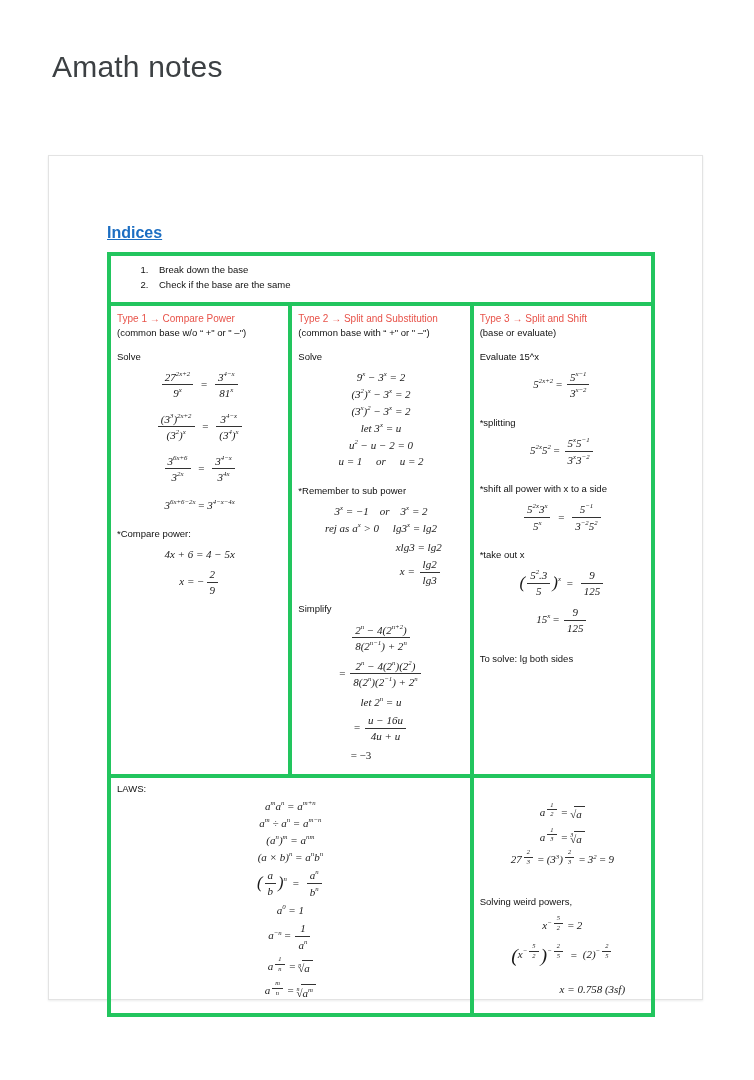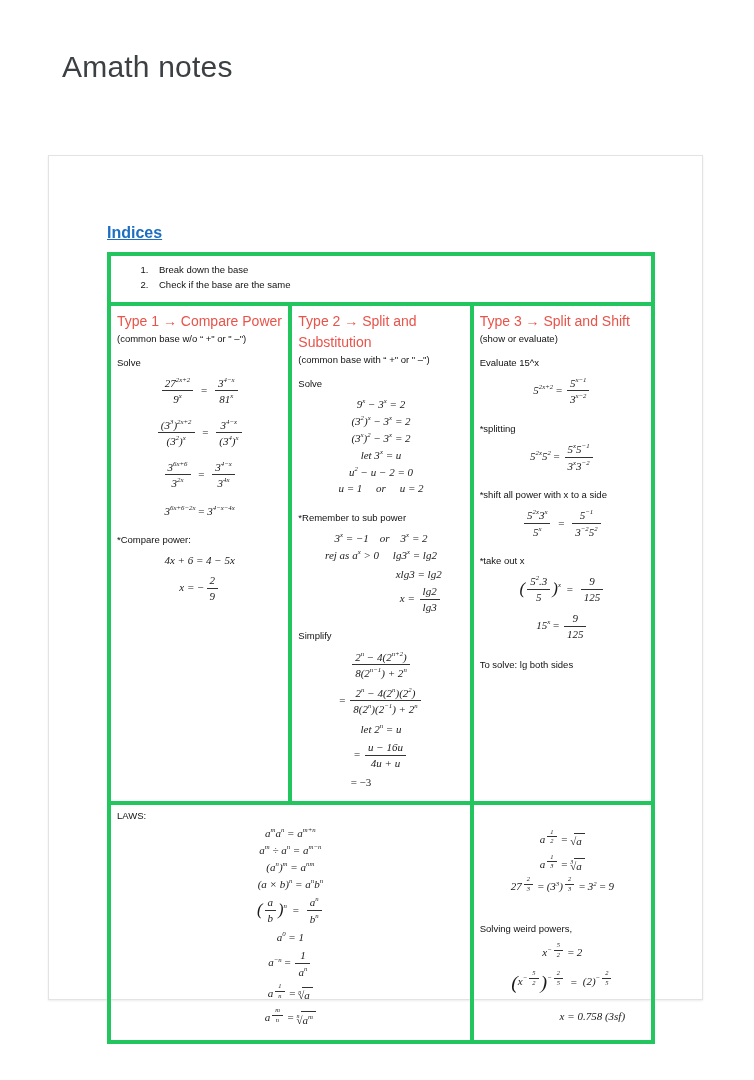--- a/index.html
+++ b/index.html
@@ -9,21 +9,21 @@
   }
   body {
     width: 754px;
     height: 1080px;
     font-family: "Liberation Sans", sans-serif;
     overflow: hidden;
     position: relative;
   }
   .doc-title {
     position: absolute;
-    left: 62px;
+    left: 52px;
     top: 50px;
     font-size: 30px;
     font-weight: 400;
     color: #3c4043;
     letter-spacing: 0.2px;
   }
   .page-card {
     position: absolute;
     left: 48px;
     top: 155px;
@@ -60,21 +60,21 @@
   .steps-list {
     margin: 2px 0 4px 0;
     padding-left: 34px;
     font-size: 9.5px;
     color: #111;
     line-height: 1.55;
   }
   .steps-list li { padding-left: 8px; }
   .type-head {
     color: #e8534a;
-    font-size: 14px;
+    font-size: 10px;
     line-height: 1.5;
   }
   .type-sub {
     color: #111;
     font-size: 9.5px;
     line-height: 1.5;
   }
   .plain {
     color: #111;
     font-size: 9.5px;
@@ -221,21 +221,21 @@
             <span class="math-line" style="margin-top:4px">
               <span class="rm">=</span>
               <span class="frac"><span class="num">u − 16u</span><span class="den">4u + u</span></span>
             </span>
             <span class="math-line" style="margin-top:4px; margin-left:-40px"><span class="rm">= −3</span></span>
           </div>
         </td>
 
         <td style="width:183px">
           <div class="type-head">Type 3 → Split and Shift</div>
-          <div class="type-sub">(show or evaluate)</div>
+          <div class="type-sub">(base or evaluate)</div>
 
           <div class="plain">Evaluate 15^x</div>
 
           <div class="math">
             <span class="math-line">
               5<sup>2x+2</sup> <span class="rm">=</span>
               <span class="frac"><span class="num">5<sup>x−1</sup></span><span class="den">3<sup>x−2</sup></span></span>
             </span>
           </div>
 

